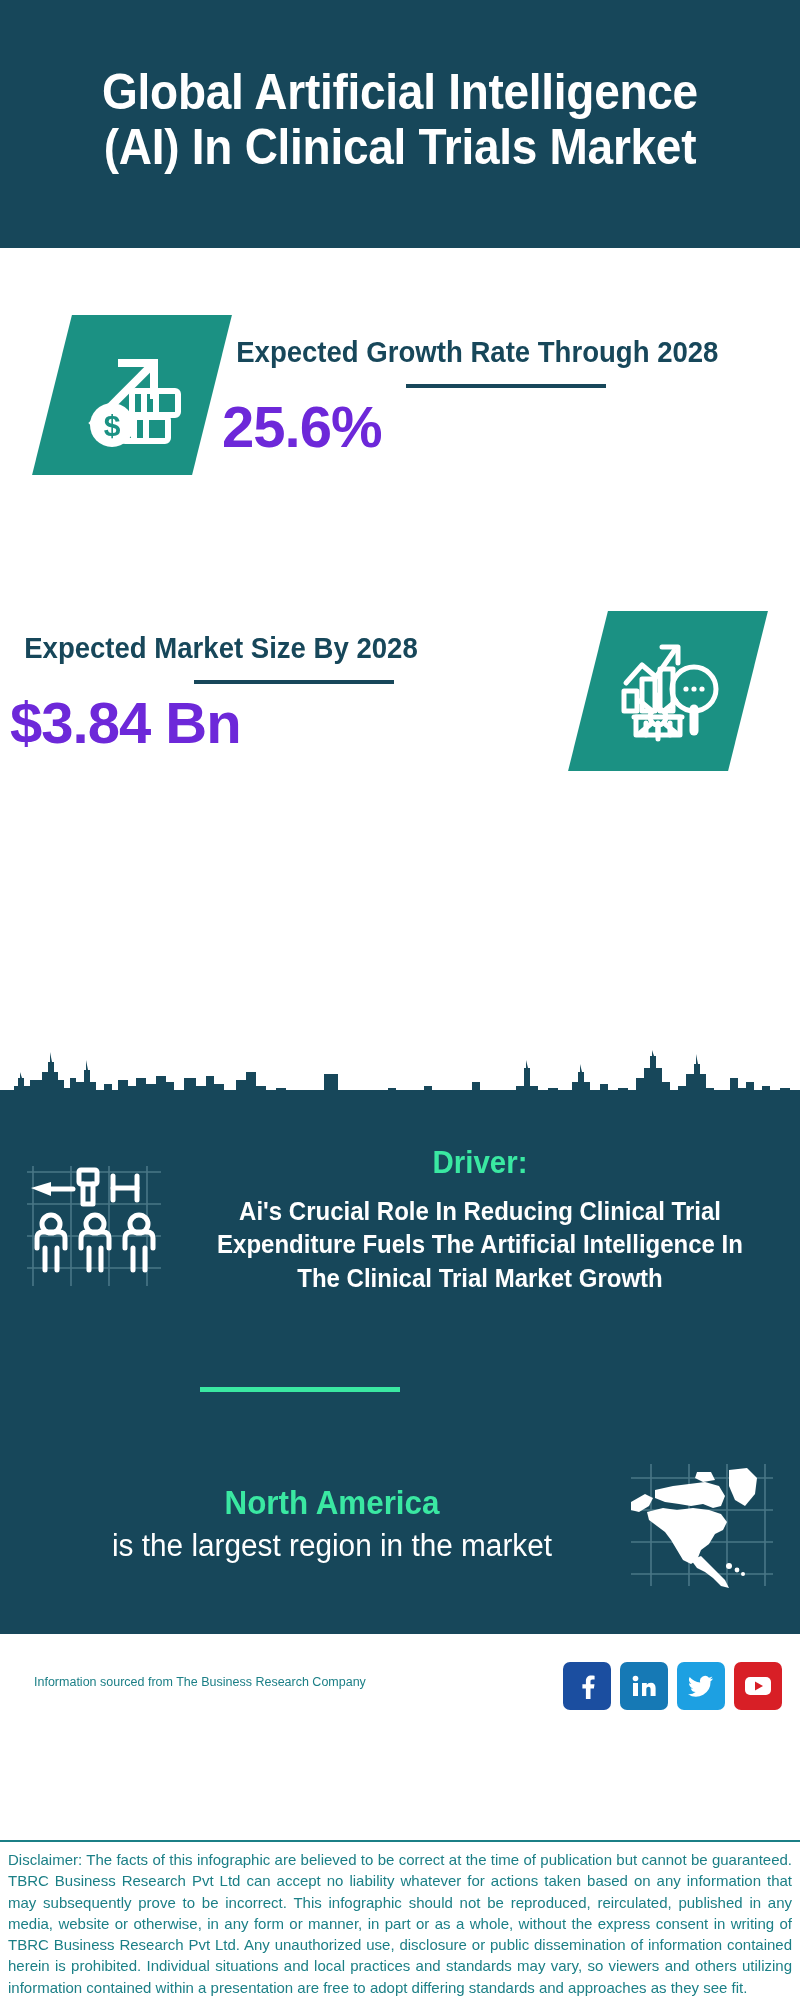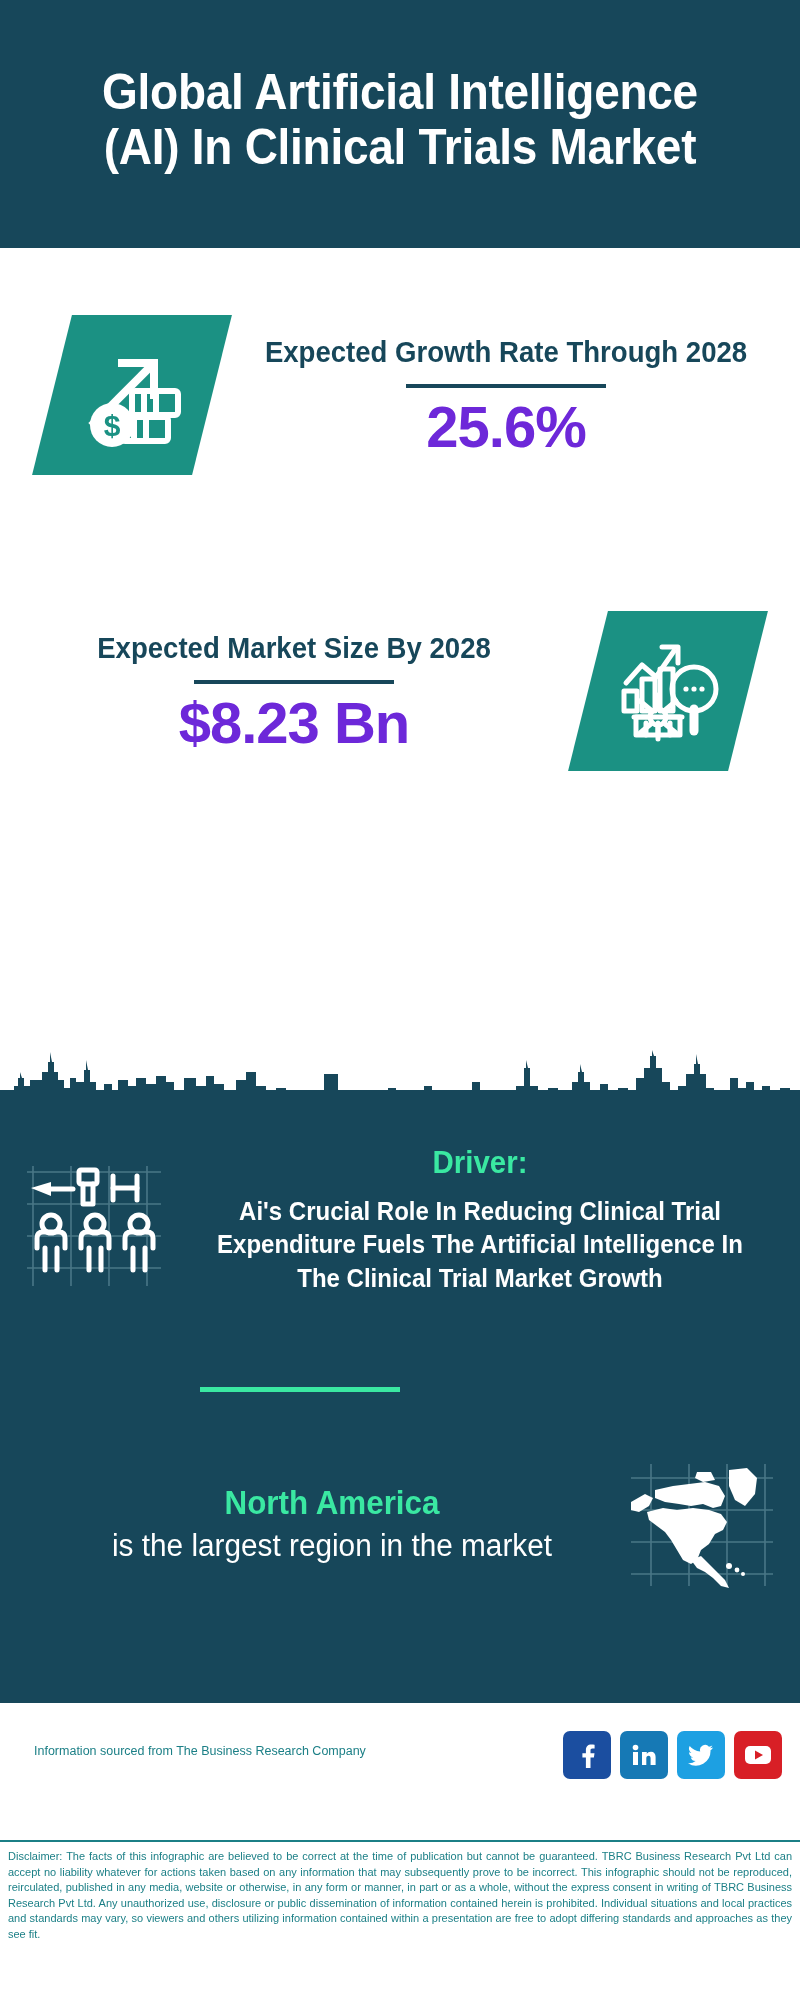--- a/index.html
+++ b/index.html
@@ -57,21 +57,21 @@
     flex:0 0 160px;
     overflow:visible;
   }
   .para-icon .inner {
     transform:skewX(14deg);
     width:100%; height:100%;
     display:flex; align-items:center; justify-content:center;
   }
   .para-icon svg { display:block; }
 
-  .stat-text { flex:1; text-align:center; padding:0 10px; }
+  .stat-text { flex:1; text-align:left; padding:0 10px; }
   .stat-label {
     color:#17475a;
     font-family:"Liberation Sans Narrow","Liberation Sans",sans-serif;
     font-weight:bold;
     font-size:29px;
     line-height:1.28;
     transform:scaleX(0.95);
   }
   .stat-rule {
     width:200px; height:4px;
@@ -171,21 +171,21 @@
     transform:scaleX(0.96);
   }
   .region-map {
     flex:0 0 200px;
     display:flex; justify-content:center; align-items:center;
   }
 
   
   .footer-strip {
     position:absolute;
-    top:1701px; left:0;
+    top:1632px; left:0;
     width:800px; height:105px;
     background:#ffffff;
     border-top:2px solid #17475a;
     display:flex;
     align-items:center;
     padding:0 18px 0 34px;
   }
   .footer-text { flex:1; }
   .footer-line1 {
     color:#1b7f86;
@@ -211,21 +211,21 @@
   .soc.yt { background:#d81f26; }
 
   .disclaimer {
     position:absolute;
     top:1840px; left:0;
     width:800px; height:160px;
     background:#ffffff;
     border-top:2px solid #1b7f86;
     padding:7px 8px 0 8px;
     color:#1b7f86;
-    font-size:11px;
+    font-size:15px;
     line-height:1.42;
     text-align:justify;
   }
 </style>
 </head>
 <body>
 
 <div class="page">
 
   <div class="header">
@@ -259,21 +259,21 @@
         <div class="stat-label">Expected Growth Rate Through 2028</div>
         <div class="stat-rule"></div>
         <div class="stat-value">25.6%</div>
       </div>
     </div>
 
     <div class="stat-row row2">
       <div class="stat-text">
         <div class="stat-label">Expected Market Size By 2028</div>
         <div class="stat-rule"></div>
-        <div class="stat-value">$8.23 Bn</div>
+        <div class="stat-value">$3.84 Bn</div>
       </div>
       <div class="para-icon">
         <div class="inner">
           <svg width="112" height="112" viewBox="0 0 112 112">
             <g fill="none" stroke="#ffffff" stroke-width="5" stroke-linecap="round" stroke-linejoin="round">
               <polyline points="14,48 30,30 44,42 62,16"></polyline>
               <polyline points="50,12 66,12 66,28"></polyline>
               <rect x="12" y="56" width="13" height="20"></rect>
               <rect x="30" y="44" width="13" height="32"></rect>
               <rect x="48" y="34" width="13" height="42"></rect>

